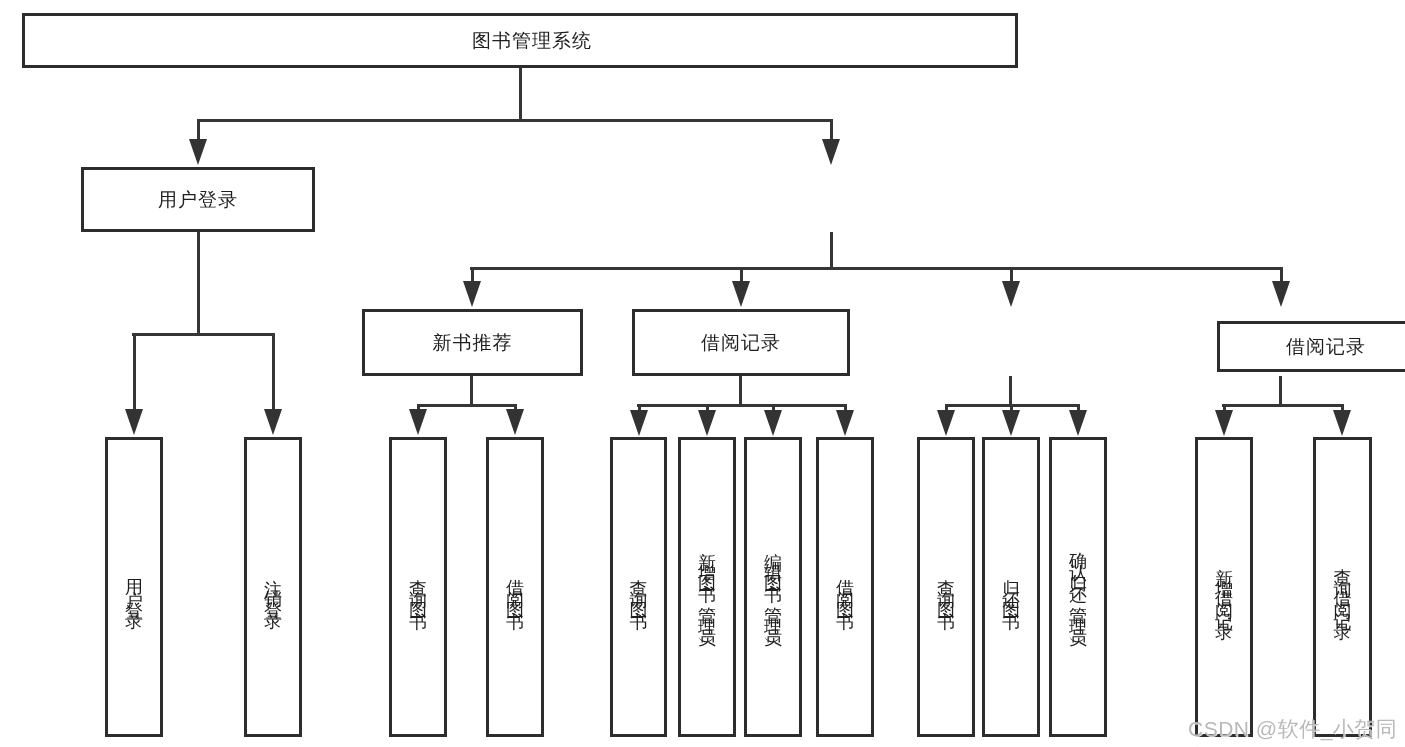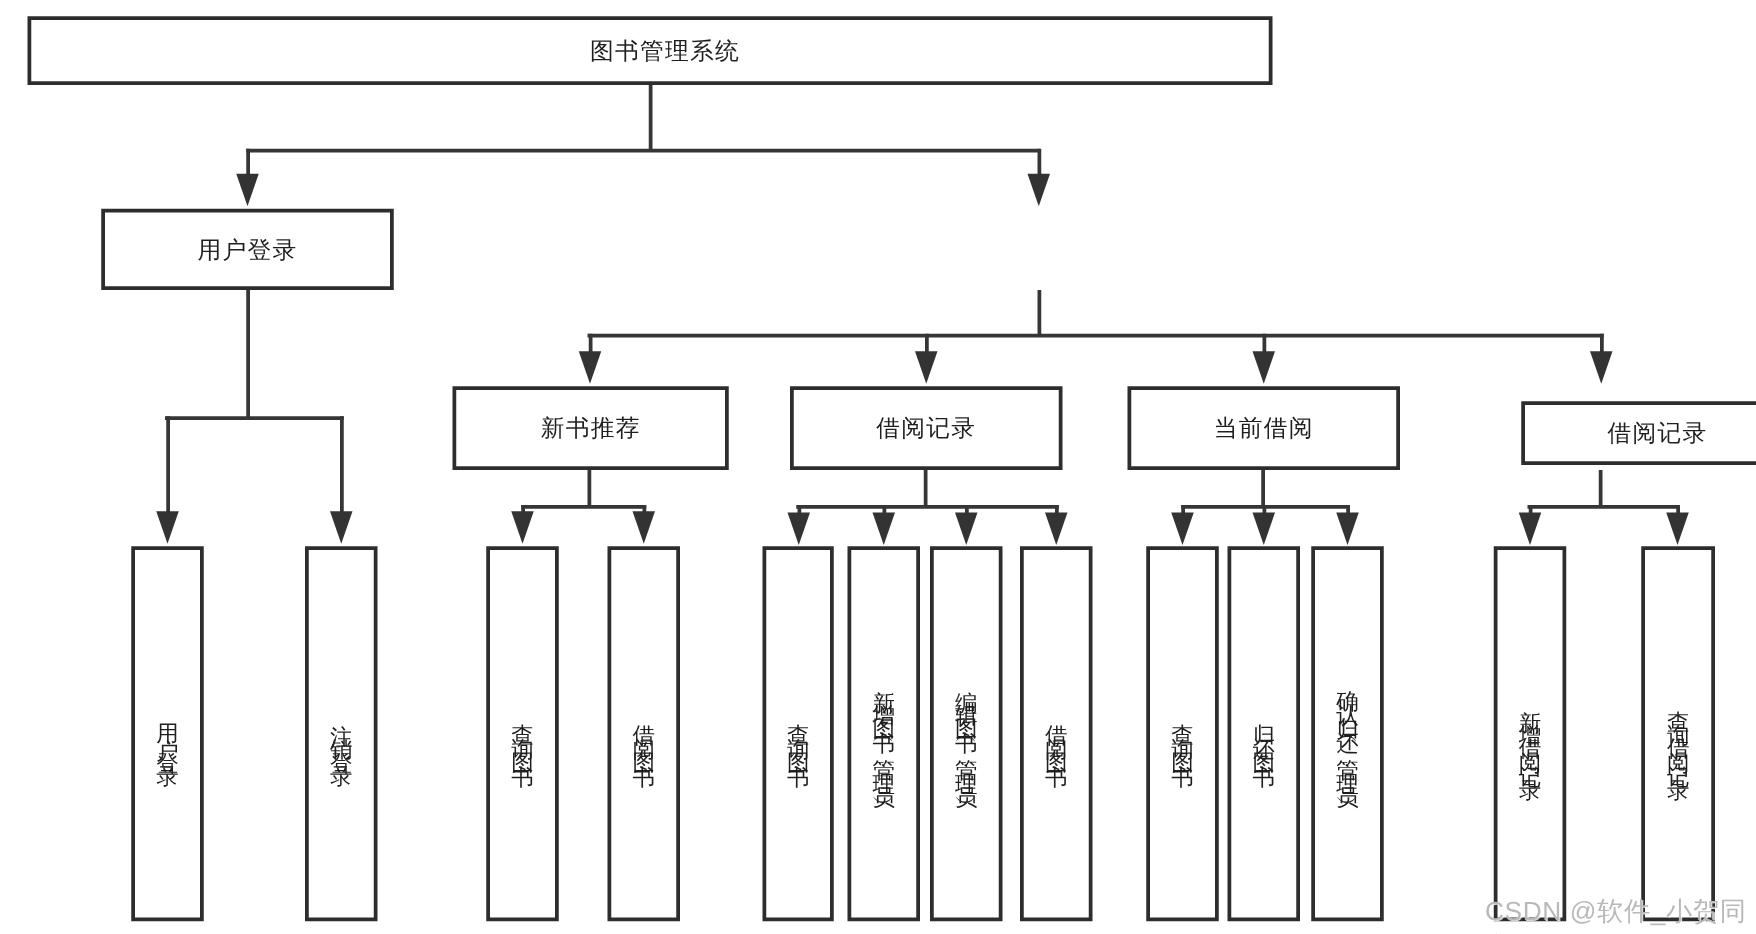--- a/index.html
+++ b/index.html
@@ -63,23 +63,20 @@
   <div class="vl" style="left:1010px;top:267px;height:16px;"></div>
   <div class="ah" style="left:1002px;top:281px;"></div>
   <div class="vl" style="left:1280px;top:267px;height:16px;"></div>
   <div class="ah" style="left:1272px;top:281px;"></div>
 
   <div class="node" style="left:362px;top:309px;width:221px;height:67px;font-family:Liberation Serif, serif;">
     <span>新书推荐</span>
   </div>
   <div class="node" style="left:632px;top:309px;width:218px;height:67px;">
     <span>借阅记录</span>
-  </div>
-  <div class="node" style="left:902px;top:309px;width:218px;height:67px;">
-    <span>当前借阅</span>
   </div>
   <div class="node" style="left:1172px;top:321px;width:218px;height:51px;margin-left:45px;">
     <span>借阅记录</span>
   </div>
 
   <div class="vl" style="left:470px;top:376px;height:30px;"></div>
   <div class="hl" style="left:417px;top:404px;width:100px;"></div>
   <div class="vl" style="left:417px;top:404px;height:7px;"></div>
   <div class="ah" style="left:409px;top:409px;"></div>
   <div class="vl" style="left:514px;top:404px;height:7px;"></div>

